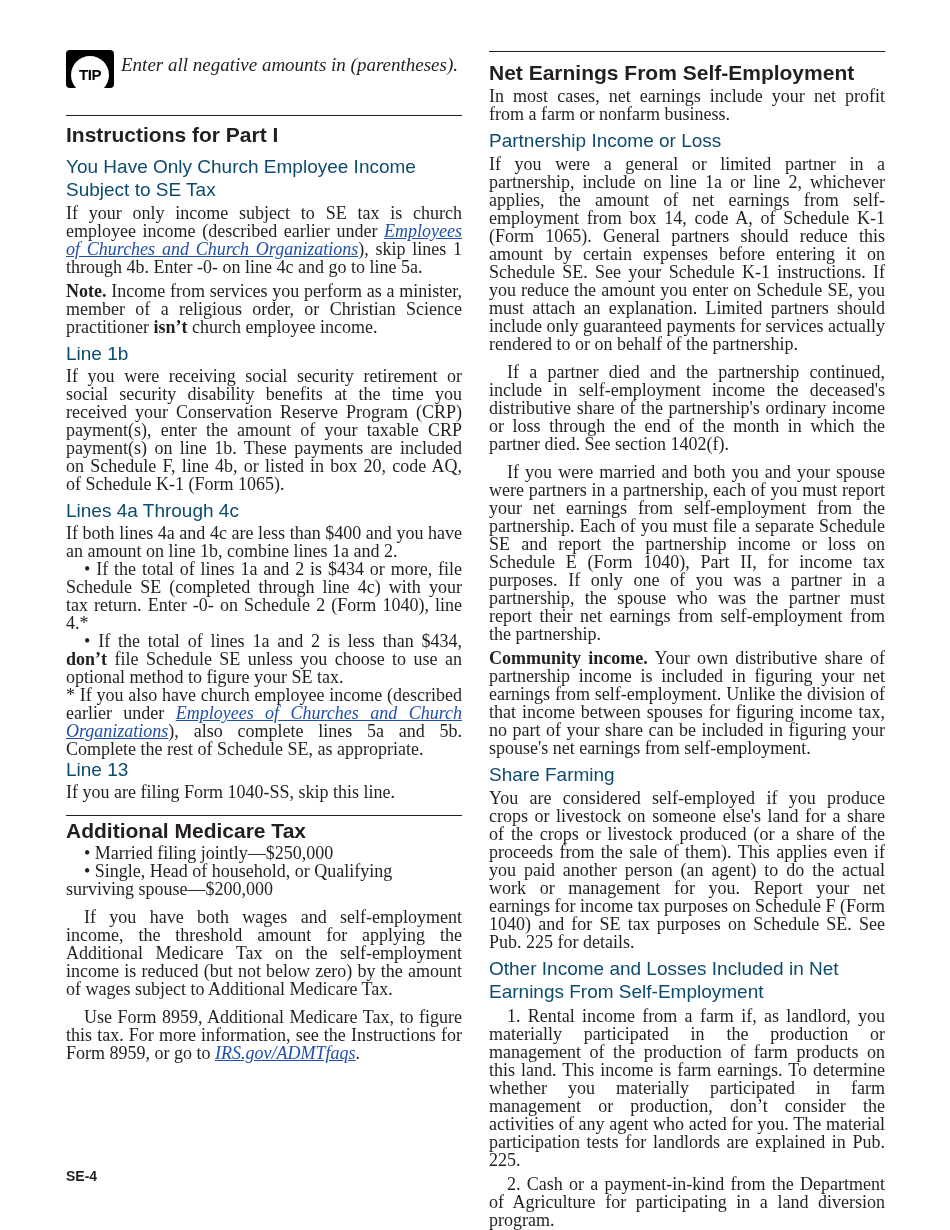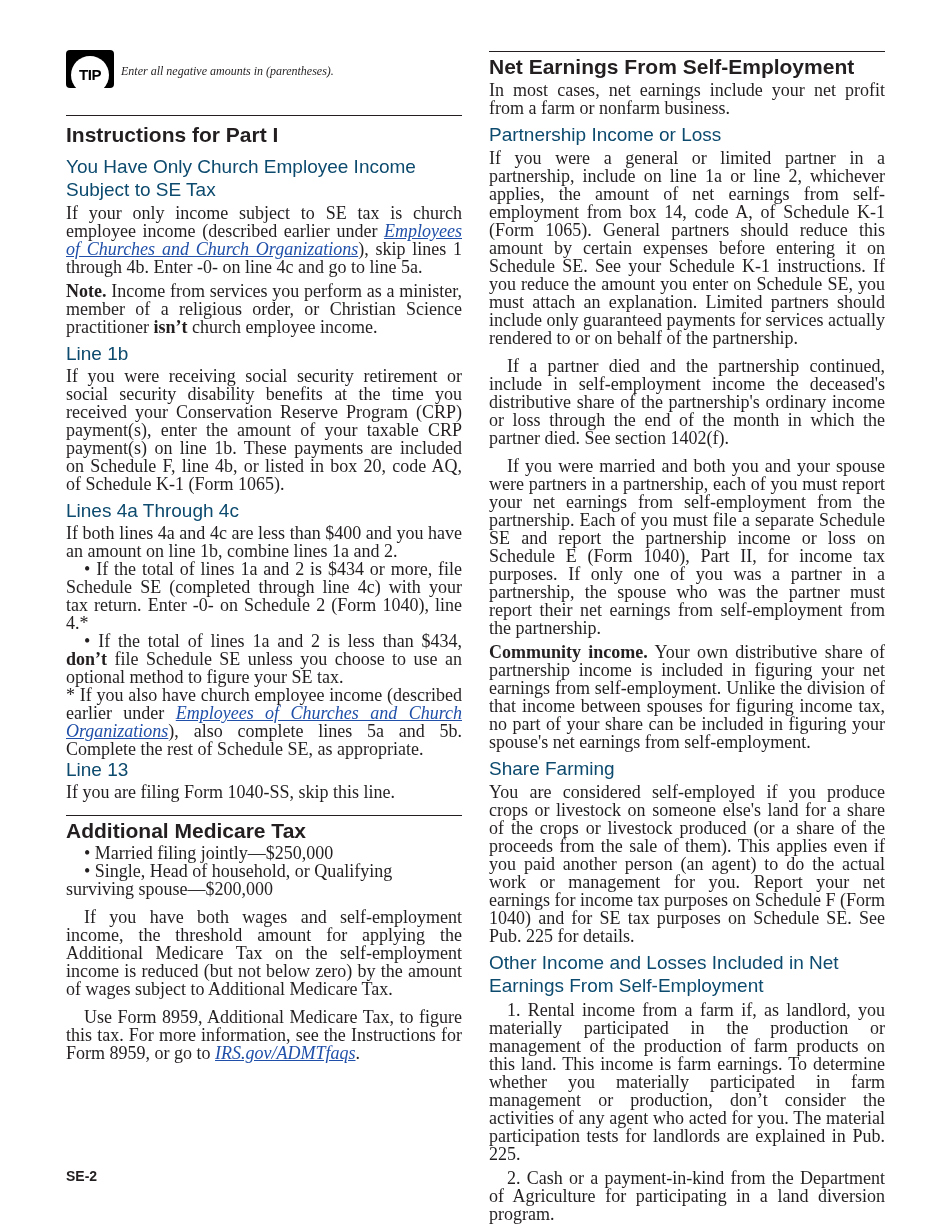--- a/index.html
+++ b/index.html
@@ -12,21 +12,21 @@
     .gap { margin-top: 6px; }
     .gap-lg { margin-top: 10px; }
     h1 { font-family: "Liberation Sans", sans-serif; font-weight: bold; font-size: 21px; line-height: 26px; margin: 0; color: #231f20; }
     h2 { font-family: "Liberation Sans", sans-serif; font-weight: normal; font-size: 19px; line-height: 23px; margin: 0; color: #0c4a6e; }
     .rule { border-top: 1px solid #231f20; }
     a.link { color: #1f4fa8; font-style: italic; text-decoration: underline; }
     .tip-row { position: absolute; top: 50px; left: 66px; width: 396px; height: 52px; }
     .tip-icon { position: absolute; left: 0; top: 0; width: 48px; height: 38px; background: #000; border-radius: 4px; }
     .tip-circle { position: absolute; left: 5px; top: 6px; width: 38px; height: 38px; background: #fff; border-radius: 50%; }
     .tip-text-glyph { position: absolute; left: 0; top: 0; width: 38px; height: 38px; line-height: 38px; text-align: center; font-family: "Liberation Sans", sans-serif; font-weight: bold; font-size: 15px; color: #000; letter-spacing: -0.5px; }
-    .tip-note { position: absolute; left: 55px; top: 12px; font-family: "Liberation Serif", serif; font-style: italic; font-size: 12px; line-height: 18px; }
+    .tip-note { position: absolute; left: 55px; top: 6px; font-family: "Liberation Serif", serif; font-style: italic; font-size: 19px; line-height: 18px; }
     .footer { position: absolute; left: 66px; top: 1168px; font-family: "Liberation Sans", sans-serif; font-weight: bold; font-size: 14px; }
   </style>
 </head>
 <body>
 
 <div class="tip-row">
   <div class="tip-icon">
     <div class="tip-circle">
       <div class="tip-text-glyph">TIP</div>
     </div>
@@ -57,31 +57,31 @@
   <div class="rule" style="margin-top:14px;"></div>
   <h1 style="margin-top:2px;">Additional Medicare Tax</h1>
   <p style="text-indent:18px;"><span>• </span><span>Married filing jointly—$250,000</span></p>
   <p style="text-indent:18px; text-align:left;"><span>• </span><span>Single, Head of household, or Qualifying surviving spouse—$200,000</span></p>
   <p class="indent gap-lg">If you have both wages and self-employment income, the threshold amount for applying the Additional Medicare Tax on the self-employment income is reduced (but not below zero) by the amount of wages subject to Additional Medicare Tax.</p>
   <p class="indent gap-lg"><span>Use Form 8959, Additional Medicare Tax, to figure this tax. For more information, see the Instructions for Form 8959, or go to </span><a class="link" href="#">IRS.gov/ADMTfaqs</a><span>.</span></p>
 </div>
 
 <div class="col col-right" style="top:51px;">
   <div class="rule"></div>
-  <h1 style="margin-top:2px;">Net Earnings From Self-Employment</h1>
+  <h1 style="margin-top:8px;">Net Earnings From Self-Employment</h1>
   <p style="margin-top:1px;">In most cases, net earnings include your net profit from a farm or nonfarm business.</p>
 
   <h2 style="margin-top:6px;">Partnership Income or Loss</h2>
   <p style="margin-top:3px;">If you were a general or limited partner in a partnership, include on line 1a or line 2, whichever applies, the amount of net earnings from self-employment from box 14, code A, of Schedule K-1 (Form 1065). General partners should reduce this amount by certain expenses before entering it on Schedule SE. See your Schedule K-1 instructions. If you reduce the amount you enter on Schedule SE, you must attach an explanation. Limited partners should include only guaranteed payments for services actually rendered to or on behalf of the partnership.</p>
   <p class="indent gap-lg">If a partner died and the partnership continued, include in self-employment income the deceased's distributive share of the partnership's ordinary income or loss through the end of the month in which the partner died. See section 1402(f).</p>
   <p class="indent gap-lg">If you were married and both you and your spouse were partners in a partnership, each of you must report your net earnings from self-employment from the partnership. Each of you must file a separate Schedule SE and report the partnership income or loss on Schedule E (Form 1040), Part II, for income tax purposes. If only one of you was a partner in a partnership, the spouse who was the partner must report their net earnings from self-employment from the partnership.</p>
   <p class="gap"><b>Community income.</b><span> Your own distributive share of partnership income is included in figuring your net earnings from self-employment. Unlike the division of that income between spouses for figuring income tax, no part of your share can be included in figuring your spouse's net earnings from self-employment.</span></p>
 
   <h2 style="margin-top:6px;">Share Farming</h2>
   <p style="margin-top:3px;">You are considered self-employed if you produce crops or livestock on someone else's land for a share of the crops or livestock produced (or a share of the proceeds from the sale of them). This applies even if you paid another person (an agent) to do the actual work or management for you. Report your net earnings for income tax purposes on Schedule F (Form 1040) and for SE tax purposes on Schedule SE. See Pub. 225 for details.</p>
 
   <h2 style="margin-top:6px;">Other Income and Losses Included in Net Earnings From Self-Employment</h2>
   <p class="indent" style="margin-top:4px;">1.  Rental income from a farm if, as landlord, you materially participated in the production or management of the production of farm products on this land. This income is farm earnings. To determine whether you materially participated in farm management or production, don’t consider the activities of any agent who acted for you. The material participation tests for landlords are explained in Pub. 225.</p>
   <p class="indent gap">2.  Cash or a payment-in-kind from the Department of Agriculture for participating in a land diversion program.</p>
   <p class="indent gap">3.  Payments for the use of rooms or other space when you also provided substantial services for the convenience of your tenants. Examples are hotel rooms, boarding houses, tourist</p>
 </div>
 
-<div class="footer">SE-2</div>
+<div class="footer">SE-4</div>
 
 </body></html>

